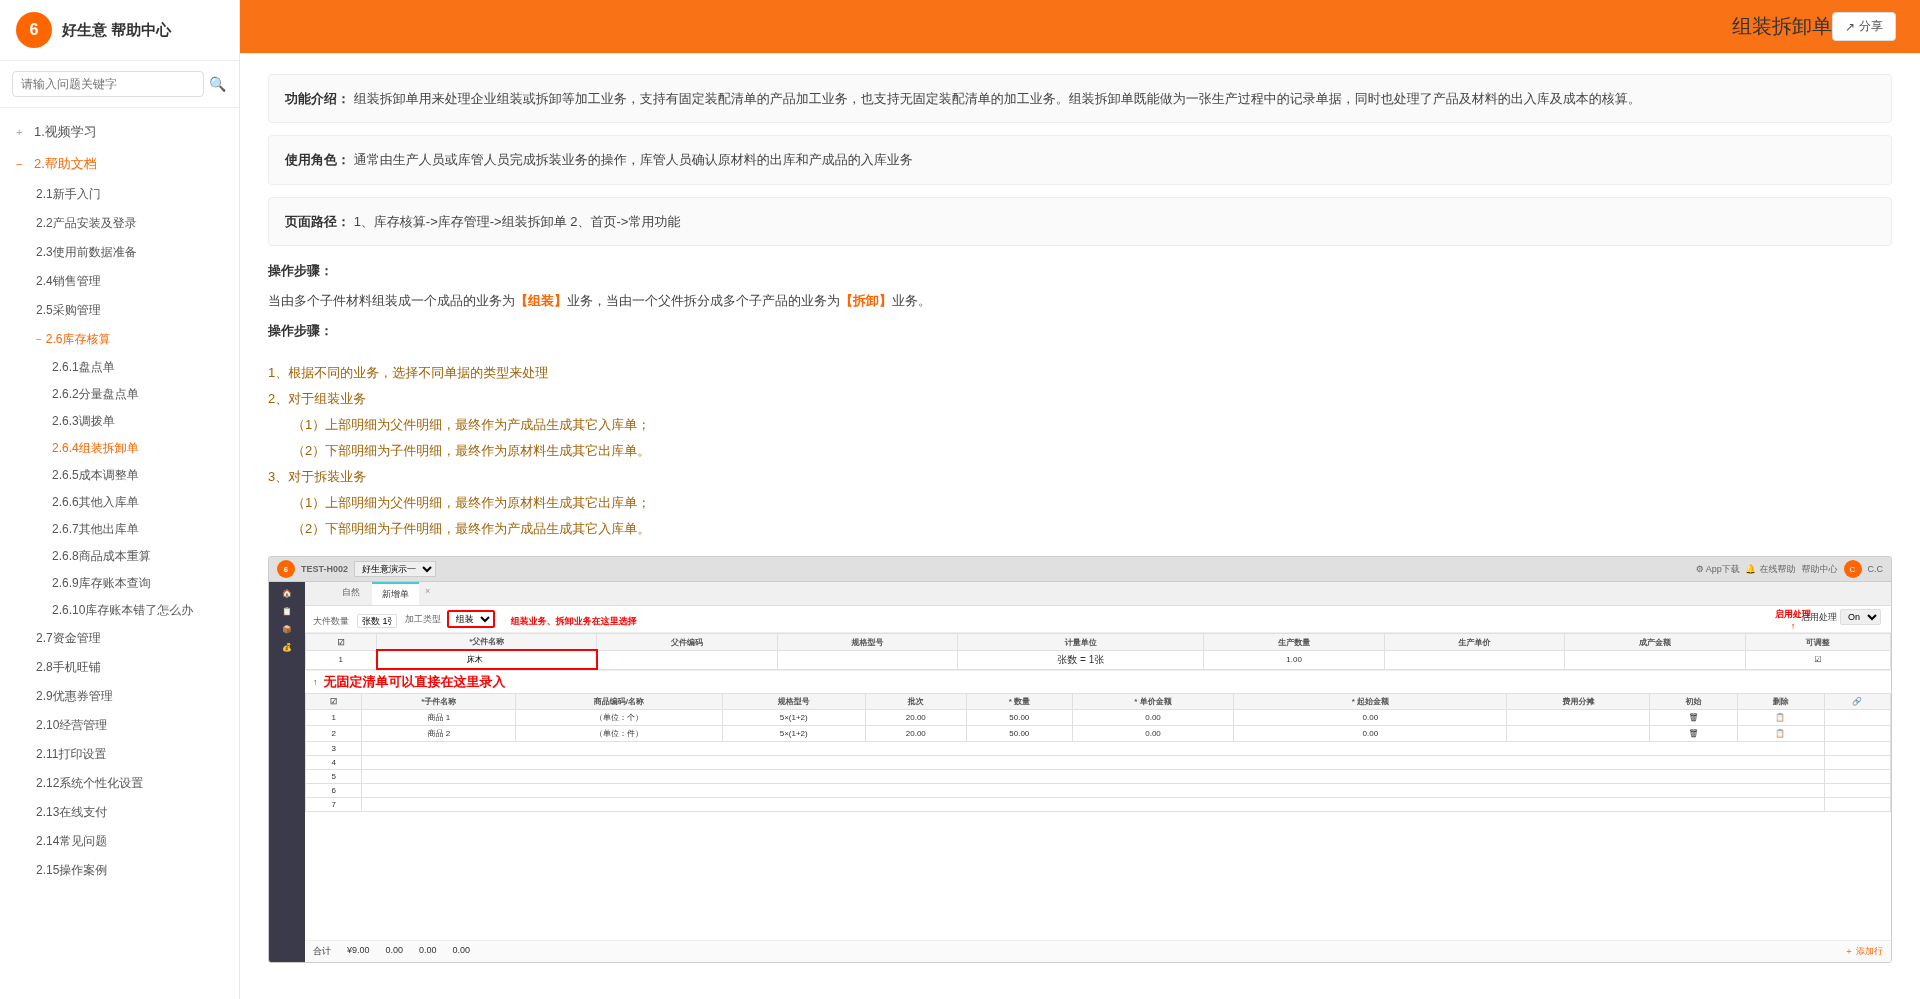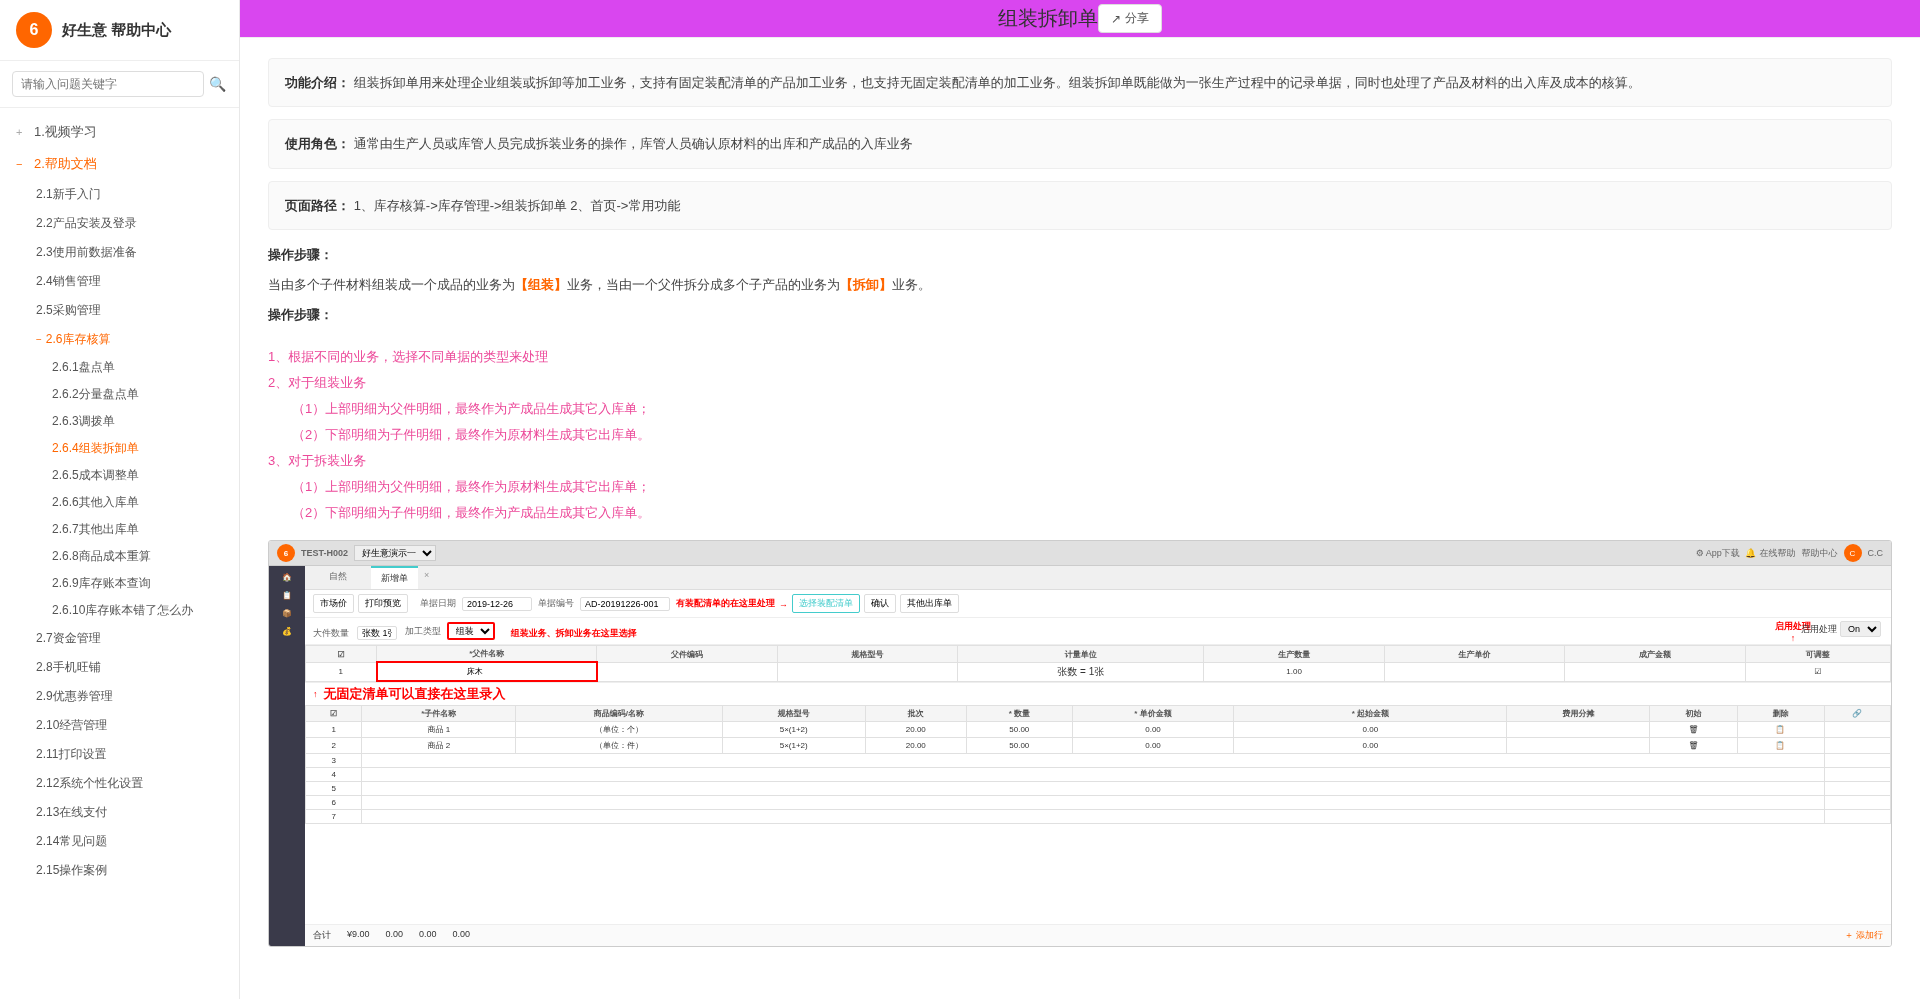--- a/index.html
+++ b/index.html
@@ -116,26 +116,26 @@
 
     
     #main {
       flex: 1;
       display: flex;
       flex-direction: column;
       overflow: hidden;
     }
 
     .main-header {
-      background: #d946ef;
-      padding: 4px 24px;
+      background: #f97316;
+      padding: 12px 24px;
       border-bottom: 1px solid #eee;
       display: flex;
       align-items: center;
-      justify-content: center;
+      justify-content: flex-end;
     }
 
     .page-title-text {
       font-size: 20px;
       font-weight: normal;
       color: #333;
     }
 
     .share-btn {
       border: 1px solid #ddd;
@@ -193,21 +193,21 @@
 
     .scene-desc {
       font-size: 13px;
       color: #444;
       margin-bottom: 10px;
       line-height: 1.7;
     }
 
     .steps-list {
       font-size: 13px;
-      color: #ec4899;
+      color: #a16207;
       line-height: 2;
       margin-bottom: 10px;
       margin-top: 20px;
     }
 
     .sub-list {
       padding-left: 24px;
     }
 
     .highlight-text {
@@ -397,44 +397,25 @@
           <div style="width:36px; background:#3a3a4a; display:flex; flex-direction:column; align-items:center; padding-top:4px; gap:3px;">
             <div style="color:#aaa;font-size:8px;padding:3px 0;">🏠</div>
             <div style="color:#aaa;font-size:8px;padding:3px 0;">📋</div>
             <div style="color:#aaa;font-size:8px;padding:3px 0;">📦</div>
             <div style="color:#aaa;font-size:8px;padding:3px 0;">💰</div>
           </div>
 
           <div style="flex:1; display:flex; flex-direction:column;">
 
             <div style="display:flex; background:#f0f0f0; border-bottom:1px solid #ddd;">
-              <div style="padding:4px 24px; font-size:9px; color:#666; cursor:pointer;">自然</div>
+              <div style="padding:4px 12px; font-size:9px; color:#666; cursor:pointer;margin-left:25px;">自然</div>
               <div style="padding:4px 10px; font-size:9px; background:#fff; border-top:2px solid #4CC; color:#333; cursor:pointer;">新增单</div>
               <div style="padding:4px 6px; font-size:9px; color:#999; cursor:pointer;">×</div>
             </div>
 
-            <div style="display:flex; align-items:center; gap:4px; padding:4px 8px; background:#fff; border-bottom:1px solid #eee; flex-wrap:wrap;">
-              <button style="font-size:9px; padding:2px 6px; border:1px solid #ddd; border-radius:2px; background:#fff; cursor:pointer;">市场价</button>
-              <button style="font-size:9px; padding:2px 6px; border:1px solid #ddd; border-radius:2px; background:#fff; cursor:pointer;">打印预览</button>
-
-              <div style="display:flex; gap:6px; align-items:center; flex-wrap:wrap; margin-left:8px;">
-                <span style="font-size:9px; color:#666;">单据日期</span>
-                <input type="text" value="2019-12-26" style="font-size: 9px; padding: 1px 4px; border: 1px solid rgb(221, 221, 221); border-radius: 2px; width: 70px;">
-                <span style="font-size:9px; color:#666;">单据编号</span>
-                <input type="text" value="AD-20191226-001" style="font-size: 9px; padding: 1px 4px; border: 1px solid rgb(221, 221, 221); border-radius: 2px; width: 90px;">
-
-                <div style="position:relative; display:flex; align-items:center; gap:4px;">
-                  <span style="font-size:9px; color:red; font-weight:bold; white-space:nowrap;">有装配清单的在这里处理</span>
-                  <span style="color:red; font-size:9px;">→</span>
-                  <button style="font-size:9px; padding:2px 6px; border:1px solid #4CC; border-radius:2px; background:#fff; color:#4CC; cursor:pointer;">选择装配清单</button>
-                  <button style="font-size:9px; padding:2px 6px; border:1px solid #ddd; border-radius:2px; background:#fff; cursor:pointer;">确认</button>
-                  <button style="font-size:9px; padding:2px 6px; border:1px solid #ddd; border-radius:2px; background:#fff; cursor:pointer;">其他出库单</button>
-                </div>
-              </div>
-            </div>
 
             <div style="display:flex; align-items:flex-end; gap:8px; padding:4px 8px; background:#fff; border-bottom:1px solid #eee; position:relative;">
               <span style="font-size:9px; color:#666;">大件数量</span>
               <input type="text" value="张数 1张" style="font-size: 9px; padding: 1px 4px; border: 1px solid rgb(221, 221, 221); border-radius: 2px; width: 40px;">
 
               <div style="position:relative; display:inline-block;">
                 <span style="font-size:9px; color:#666; margin-right:3px;">加工类型</span>
                 <select style="font-size:9px; padding:1px 3px; border:2px solid red; border-radius:2px; background:#fff;">
                   <option>组装</option>
                   <option>拆卸</option>

